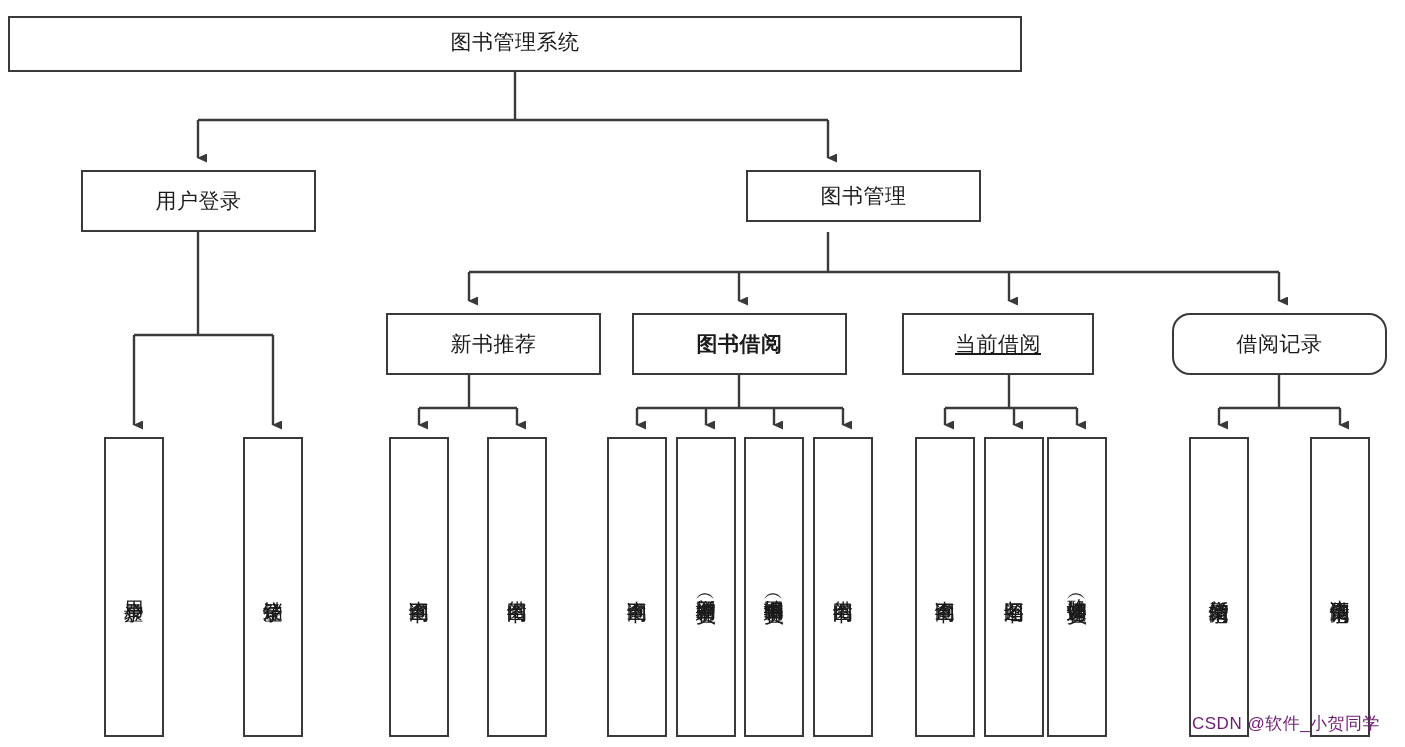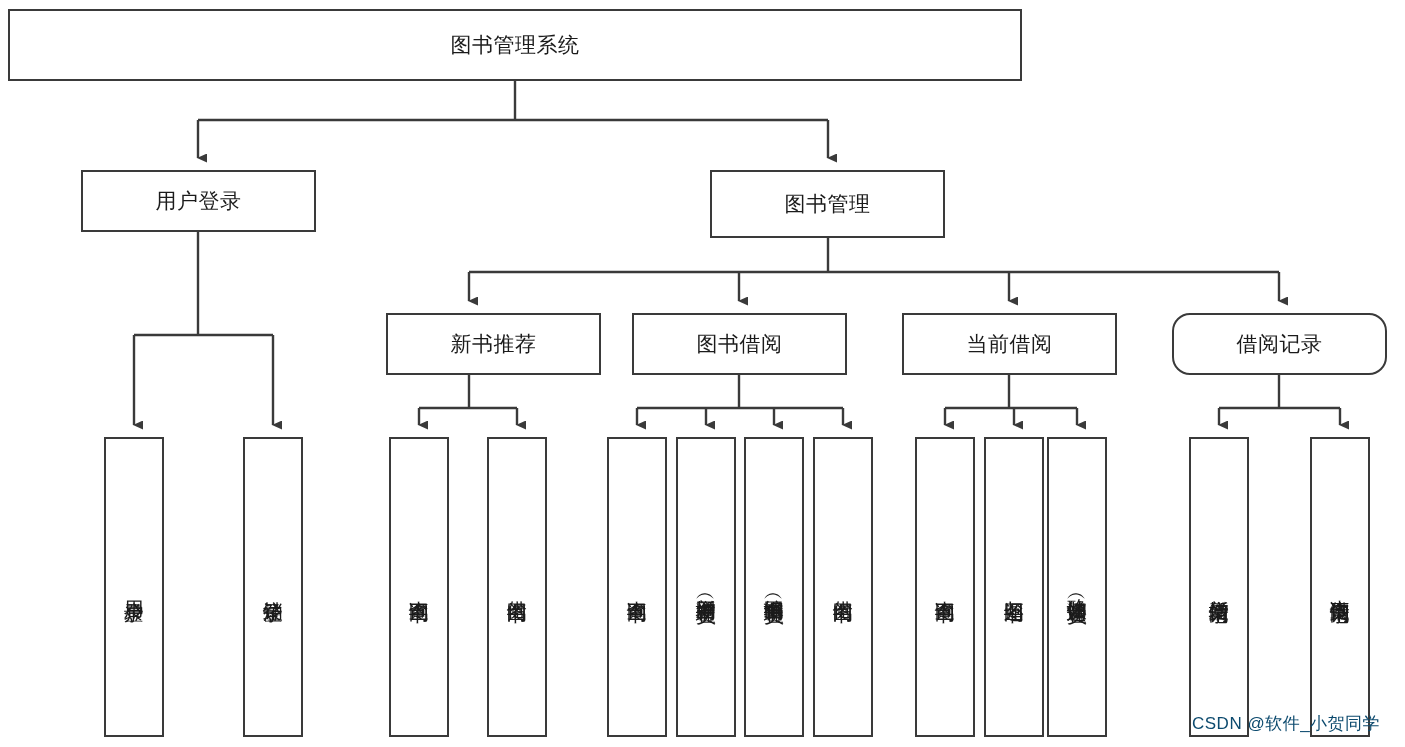--- a/index.html
+++ b/index.html
@@ -51,21 +51,21 @@
     max-height: 100%;
   }
   .node.leaf {
     align-items: center;
     justify-content: center;
     padding: 4px 0;
   }
   .watermark {
     position: absolute;
     font-size: 17px;
-    color: #0c4a6e;
+    color: #701a75;
     white-space: nowrap;
     letter-spacing: 0.5px;
   }
 </style>
 </head>
 <body>
 
 <div id="diagram-root">
 
   <svg class="edges" viewBox="0 0 1405 747" xmlns="http://www.w3.org/2000/svg">
@@ -112,38 +112,38 @@
       <path d="M1014,408 L1014,425" marker-end="url(#arrowhead)"></path>
       <path d="M1077,408 L1077,425" marker-end="url(#arrowhead)"></path>
 
       <path d="M1279,375 L1279,408"></path>
       <path d="M1219,408 L1340,408"></path>
       <path d="M1219,408 L1219,425" marker-end="url(#arrowhead)"></path>
       <path d="M1340,408 L1340,425" marker-end="url(#arrowhead)"></path>
     </g>
   </svg>
 
-  <div class="node" style="left:8px; top:9px; width:1014px; height:72px;">
+  <div class="node" style="left:8px; top:16px; width:1014px; height:56px;font-family:Liberation Mono, monospace;">
     <span class="node-label">图书管理系统</span>
   </div>
 
   <div class="node" style="left:81px; top:170px; width:235px; height:62px;">
     <span class="node-label">用户登录</span>
   </div>
-  <div class="node" style="left:710px; top:170px; width:235px; height:68px;">
+  <div class="node" style="left:746px; top:170px; width:235px; height:52px;">
     <span class="node-label">图书管理</span>
   </div>
 
   <div class="node" style="left:362px; top:313px; width:215px; height:62px;margin-left:24px;">
     <span class="node-label">新书推荐</span>
   </div>
-  <div class="node" style="left:632px; top:313px; width:215px; height:62px;">
+  <div class="node" style="left:632px; top:313px; width:215px; height:62px;font-weight:bold;">
     <span class="node-label">图书借阅</span>
   </div>
-  <div class="node" style="left:902px; top:313px; width:215px; height:62px;">
+  <div class="node" style="left:902px; top:313px; width:192px; height:62px;text-decoration:underline;">
     <span class="node-label">当前借阅</span>
   </div>
   <div class="node" style="left:1172px; top:313px; width:215px; height:62px;border-radius:18px;">
     <span class="node-label">借阅记录</span>
   </div>
 
   <div class="node leaf" style="left:104px; top:437px; width:60px; height:300px;">
     <span class="node-label">用户登录</span>
   </div>
   <div class="node leaf" style="left:243px; top:437px; width:60px; height:300px;">

